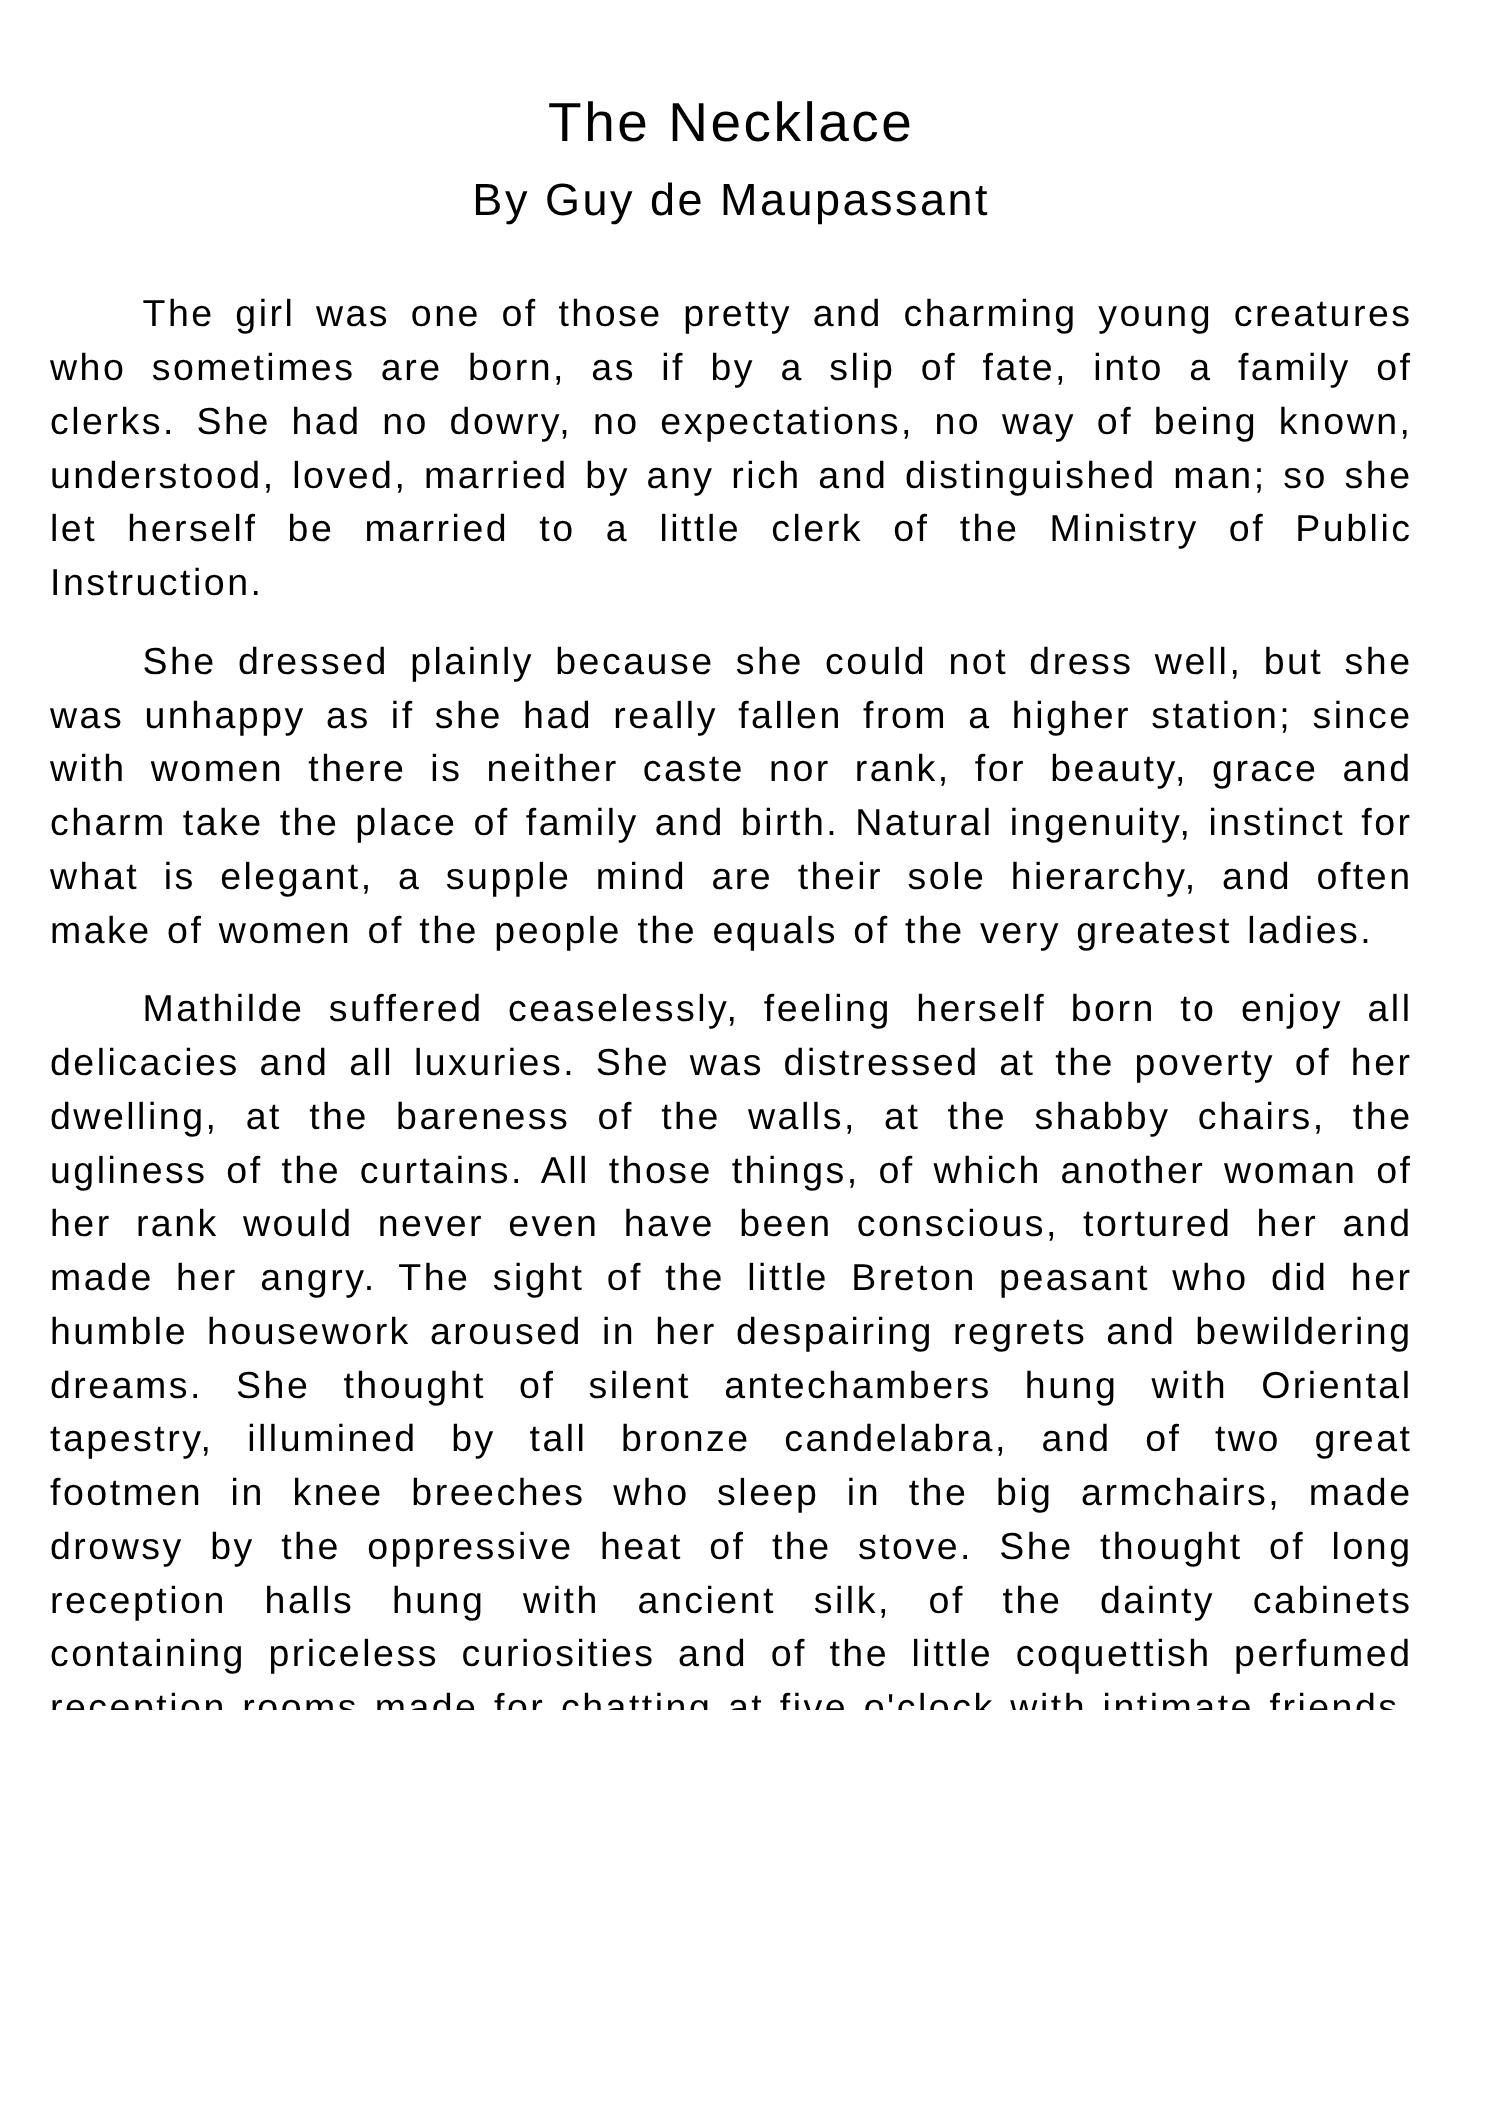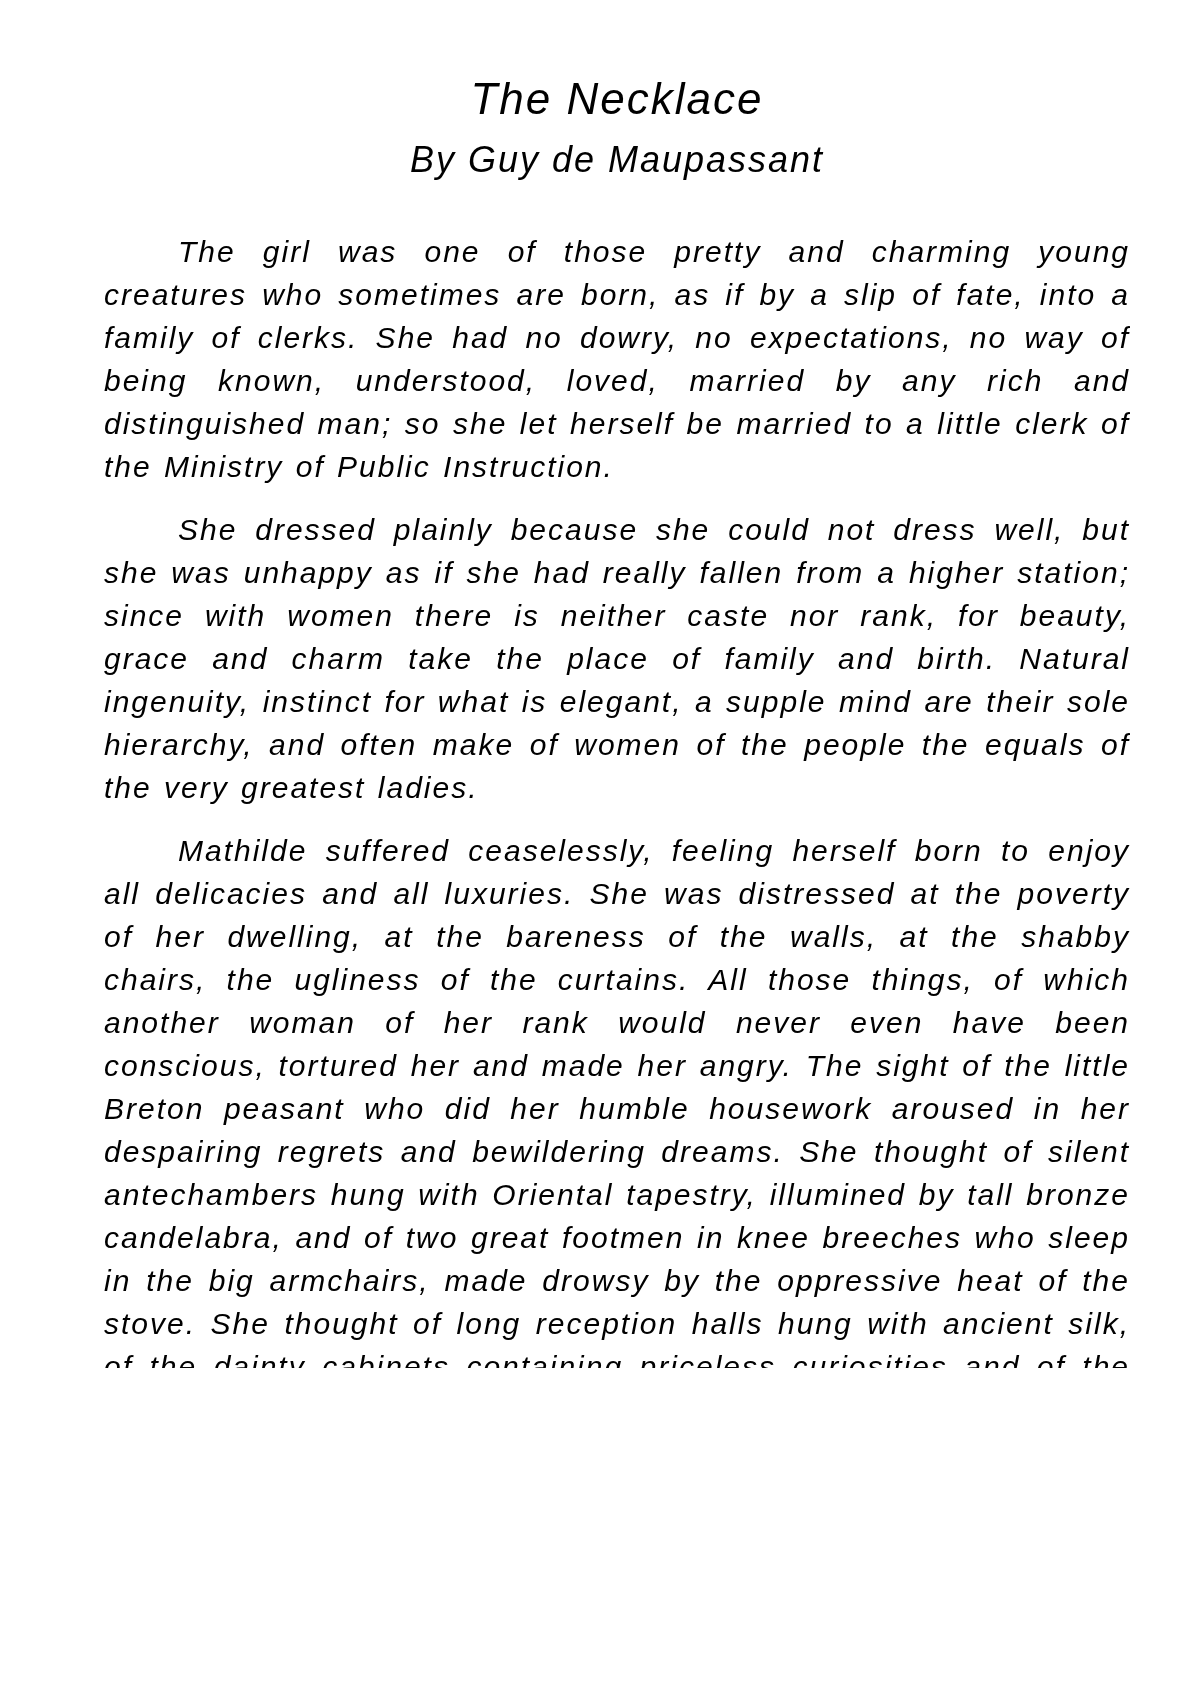--- a/index.html
+++ b/index.html
@@ -9,22 +9,21 @@
   }
   .page {
     position: relative;
     width: 1200px;
     height: 1368px;
     background: #ffffff;
     overflow: hidden;
     font-family: "Liberation Sans", sans-serif;
     color: #000000;
     box-sizing: border-box;
-    padding: 76px 70px 0 104px;
-    font-style: italic;
+    padding: 76px 70px 0 40px;
   }
   .doc-header {
     text-align: center;
   }
   .doc-header h1 {
     margin: 0;
     font-size: 44px;
     line-height: 46px;
     font-weight: normal;
     letter-spacing: 2px;

